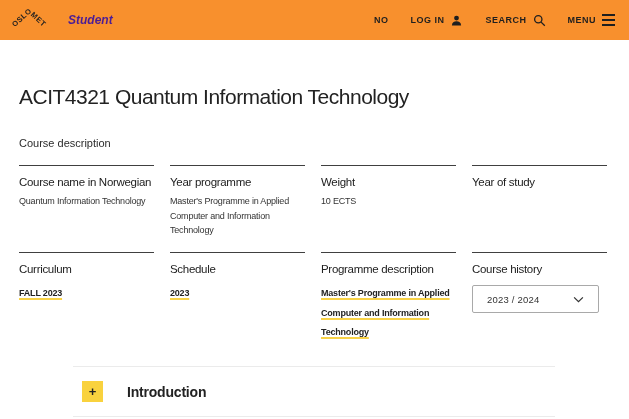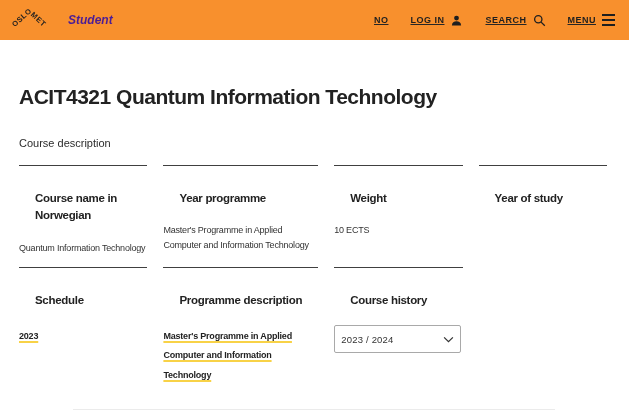--- a/index.html
+++ b/index.html
@@ -13,56 +13,56 @@
     padding:0 14px 0 10px;box-sizing:border-box;
   }
   .logo{position:relative;width:42px;height:34px;flex:0 0 auto;cursor:pointer;}
   .logo span{
     position:absolute;font-size:7.5px;font-weight:bold;letter-spacing:0.6px;color:#1f1f1f;
     transform-origin:left center;
   }
   .logo .l1{left:3px;top:18px;transform:rotate(-42deg);}
   .logo .l2{left:22px;top:6px;transform:rotate(42deg);}
   .site-name{font-size:12px;font-weight:bold;color:#4c1d95;margin-left:16px;cursor:pointer;font-style:italic;}
-  .hnav{margin-left:auto;display:flex;align-items:center;gap:22px;text-decoration:underline;}
+  .hnav{margin-left:auto;display:flex;align-items:center;gap:22px;}
   .hnav-item{
     display:flex;align-items:center;gap:6px;font-size:9px;font-weight:bold;
     letter-spacing:0.5px;color:#1f1f1f;cursor:pointer;white-space:nowrap;
   }
   .hicon{display:inline-flex;align-items:center;}
   .burger{display:inline-flex;flex-direction:column;gap:3px;}
   .burger i{display:block;width:13px;height:2px;background:#1f1f1f;}
   
   .main{padding:0 22px 0 19px;}
-  .title{font-size:21px;font-weight:bold;letter-spacing:-0.5px;margin:45px 0 0 0;color:#222;}
+  .title{font-size:21px;font-weight:normal;letter-spacing:-0.5px;margin:45px 0 0 0;color:#222;}
   .subtitle{font-size:11px;margin-top:28px;color:#2b2b2b;}
   .grid{
     margin-top:16px;display:grid;grid-template-columns:repeat(4,1fr);
     column-gap:16px;row-gap:12px;
   }
   .cell{border-top:1px solid #404040;padding-top:8px;min-height:66px;}
   .cell h3{
-    margin:16px;font-size:11.5px;font-weight:bold;letter-spacing:-0.3px;
+    margin:0;font-size:11.5px;font-weight:normal;letter-spacing:-0.3px;
     line-height:1.5;white-space:nowrap;color:#222;
   }
   .cell h3.wrap{white-space:normal;}
   .cell .val{
     margin-top:3px;font-size:9px;letter-spacing:-0.2px;line-height:1.6;color:#333;
   }
   .cell .val.nowrap{white-space:nowrap;}
   .cell a.ylink{
     display:inline;font-size:9px;font-weight:bold;letter-spacing:-0.2px;line-height:1.7;
     color:#222;text-decoration:underline;text-decoration-color:#F8D247;
     text-decoration-thickness:2px;text-underline-offset:2px;cursor:pointer;
   }
   .linkbox{margin-top:4px;}
   .select{
     margin-top:7px;width:127px;height:28px;border:1px solid #a9a9a9;border-radius:2px;
     background:#fff;display:flex;align-items:center;justify-content:space-between;
-    padding:0 6px;box-sizing:border-box;cursor:pointer;
+    padding:0 14px;box-sizing:border-box;cursor:pointer;
   }
   .select .sval{font-size:9.5px;color:#333;letter-spacing:0.2px;}
   
   .accordion{margin:26px 0 0 54px;width:482px;border-top:1px solid #ebebeb;}
   .acc-item{
     display:flex;align-items:center;gap:24px;padding:14px 0 14px 9px;
     border-bottom:1px solid #ebebeb;cursor:pointer;
   }
   .acc-item:last-child{border-bottom:none;}
   .plusbtn{
@@ -135,20 +135,24 @@
 
       <div class="cell">
         <h3>Weight</h3>
         <div class="val">10 ECTS</div>
       </div>
 
       <div class="cell">
         <h3>Year of study</h3>
       </div>
 
+      <div class="cell">
+        <h3>Curriculum</h3>
+        <div class="linkbox"><a class="ylink">FALL 2023</a></div>
+      </div>
 
       <div class="cell">
         <h3>Schedule</h3>
         <div class="linkbox"><a class="ylink">2023</a></div>
       </div>
 
       <div class="cell">
         <h3>Programme description</h3>
         <div class="linkbox"><a class="ylink">Master's Programme in Applied Computer and Information Technology</a></div>
       </div>

